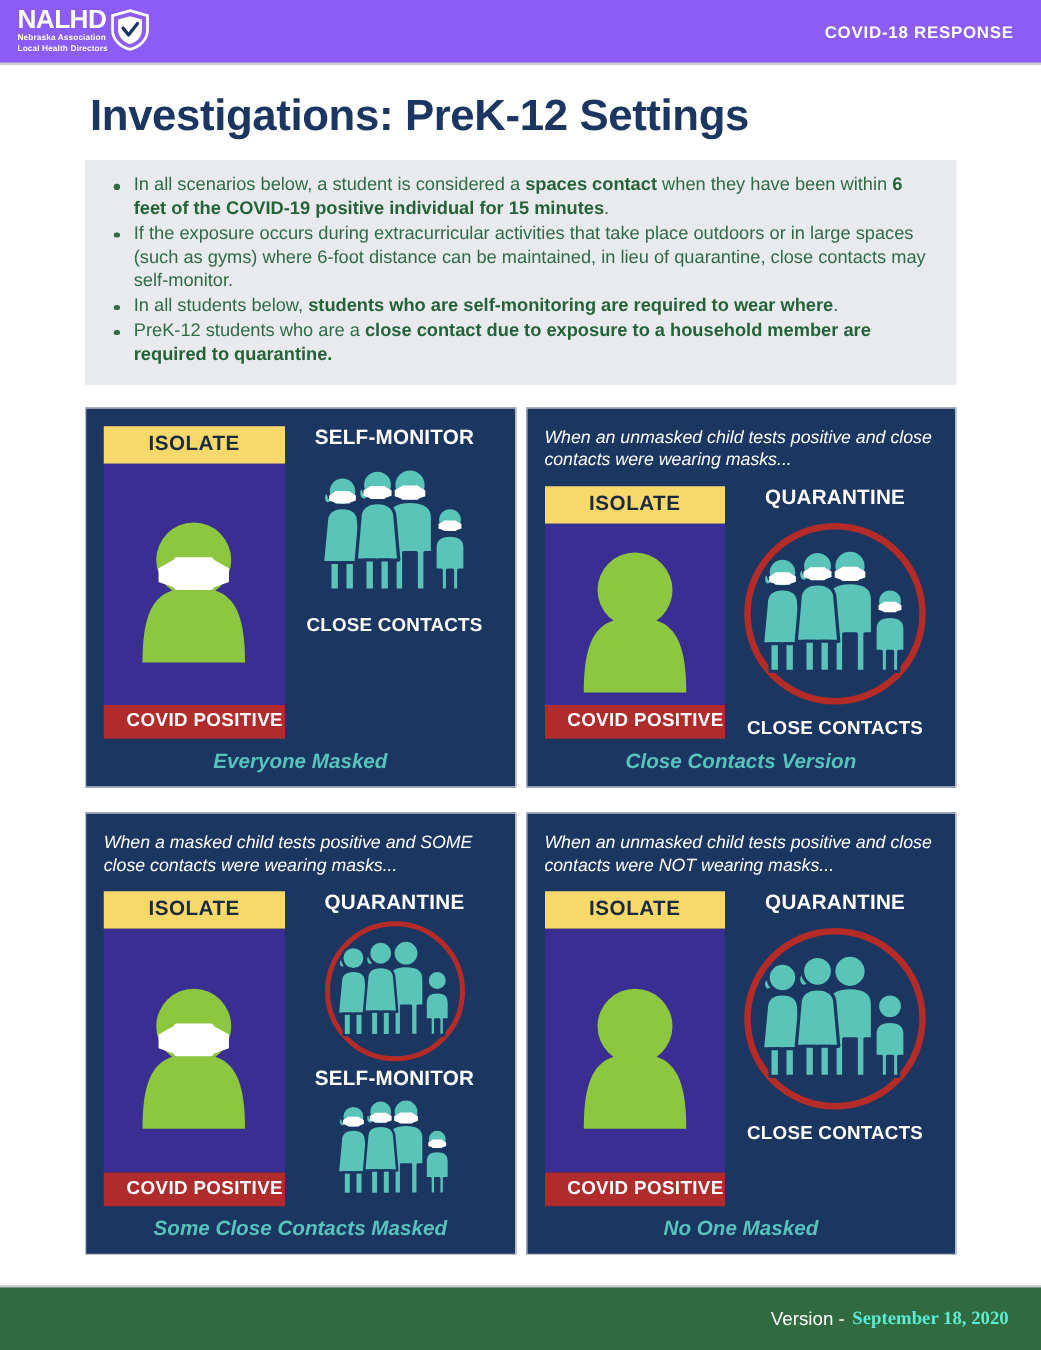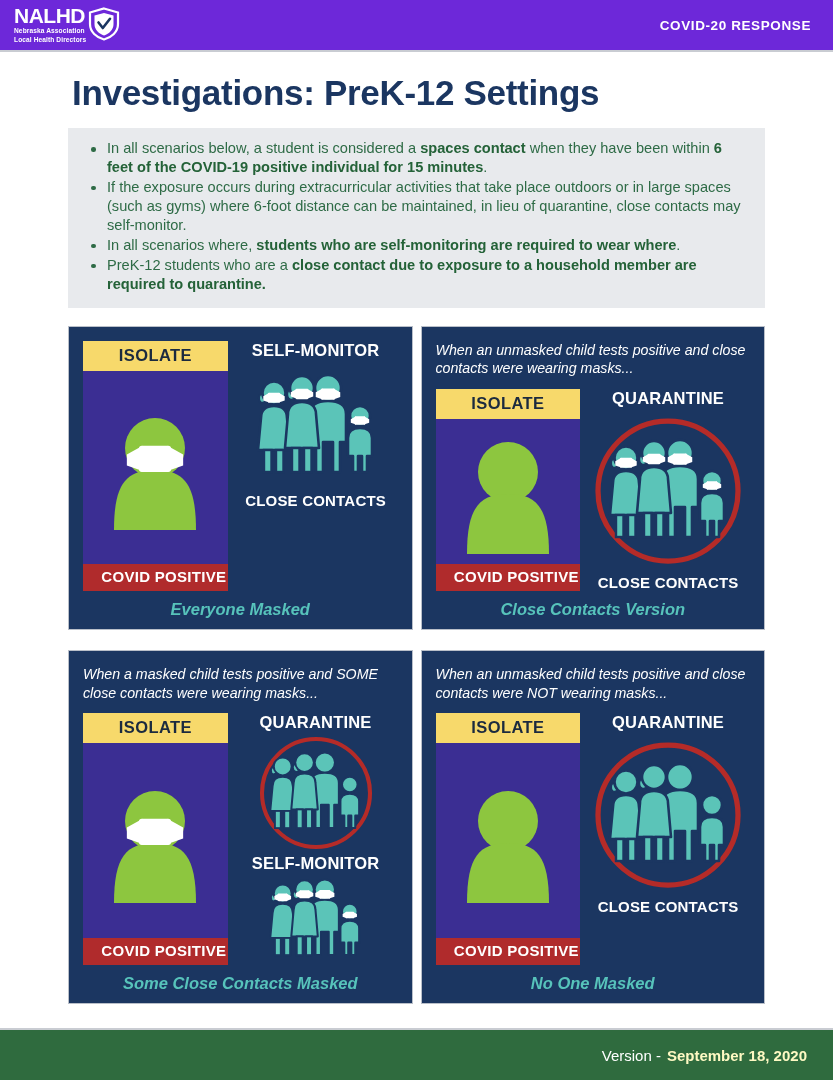--- a/index.html
+++ b/index.html
@@ -5,21 +5,21 @@
   html,body{margin:0;padding:0;}
   body{
     width:833px;height:1080px;background:#ffffff;
     font-family:"Liberation Sans",sans-serif;
     overflow:hidden;position:relative;
   }
   .page{width:833px;height:1080px;position:relative;display:flex;flex-direction:column;}
 
   
   .header{
-    height:52px;background:#6d28d9;flex:0 0 auto;
+    height:52px;background:#8b5cf6;flex:0 0 auto;
     display:flex;align-items:center;justify-content:space-between;
     padding:0 22px 0 14px;box-sizing:border-box;
     border-bottom:2px solid #c9ccd2;
   }
   .logo{display:flex;align-items:center;gap:3px;}
   .logo-text{display:flex;flex-direction:column;line-height:1;}
   .logo-main{
     color:#ffffff;font-weight:bold;font-size:21px;letter-spacing:-0.5px;
     font-family:"Liberation Sans",sans-serif;
   }
@@ -105,21 +105,21 @@
 
   
   .spacer{flex:1 1 auto;}
   .bottombar{
     height:52px;background:#2f6b3e;flex:0 0 auto;
     display:flex;align-items:center;justify-content:flex-end;
     padding-right:26px;box-sizing:border-box;
     border-top:2px solid #c9ccd2;
   }
   .ver-label{color:#ffffff;font-size:15px;margin-right:6px;}
-  .ver-date{color:#fef9c3;font-size:15px;font-weight:bold;}
+  .ver-date{color:#5eead4;font-size:15px;font-weight:bold;font-family:Liberation Serif, serif;}
   svg{display:block;}
 </style>
 </head>
 <body>
 
 <div class="page">
 
   <div class="header">
     <div class="logo">
       <div class="logo-text">
@@ -130,30 +130,30 @@
         </div>
       </div>
       <span class="shield-wrap">
         <svg viewBox="0 0 32 34" width="32" height="34">
           <path d="M16 1.5 L30 5.5 L30 17 C30 25 23.5 30.5 16 32.5 C8.5 30.5 2 25 2 17 L2 5.5 Z" fill="none" stroke="#ffffff" stroke-width="2.2"></path>
           <path d="M16 6 L25.5 8.6 L25.5 17 C25.5 23 21 26.8 16 28.4 C11 26.8 6.5 23 6.5 17 L6.5 8.6 Z" fill="#ffffff"></path>
           <path d="M10.5 15.5 L14.8 21 L22 11.8" fill="none" stroke="#1b3661" stroke-width="2.6" stroke-linecap="round" stroke-linejoin="round"></path>
         </svg>
       </span>
     </div>
-    <div class="header-right">COVID-20 RESPONSE</div>
+    <div class="header-right">COVID-18 RESPONSE</div>
   </div>
 
   <div class="title">Investigations: PreK-12 Settings</div>
 
   <div class="bullet-box">
     <ul class="bullet-list" id="bullet-list">
         <li><span>In all scenarios below, a student is considered a </span><b>spaces contact</b><span> when they have been within </span><b>6 feet of the COVID-19 positive individual for 15 minutes</b><span>.</span></li>
         <li><span>If the exposure occurs during extracurricular activities that take place outdoors or in large spaces (such as gyms) where 6-foot distance can be maintained, in lieu of quarantine, close contacts may self-monitor.</span></li>
-        <li><span>In all scenarios where, </span><b>students who are self-monitoring are required to wear where</b><span>.</span></li>
+        <li><span>In all students below, </span><b>students who are self-monitoring are required to wear where</b><span>.</span></li>
         <li><span>PreK-12 students who are a </span><b>close contact due to exposure to a household member are required to quarantine.</b></li>
       </ul>
   </div>
 
   <div class="grid" id="scenario-grid">
       <div class="panel">
         <div class="panel-body">
           <div class="left-col">
             <div class="badge-isolate">ISOLATE</div>
             <div class="avatar-box">

